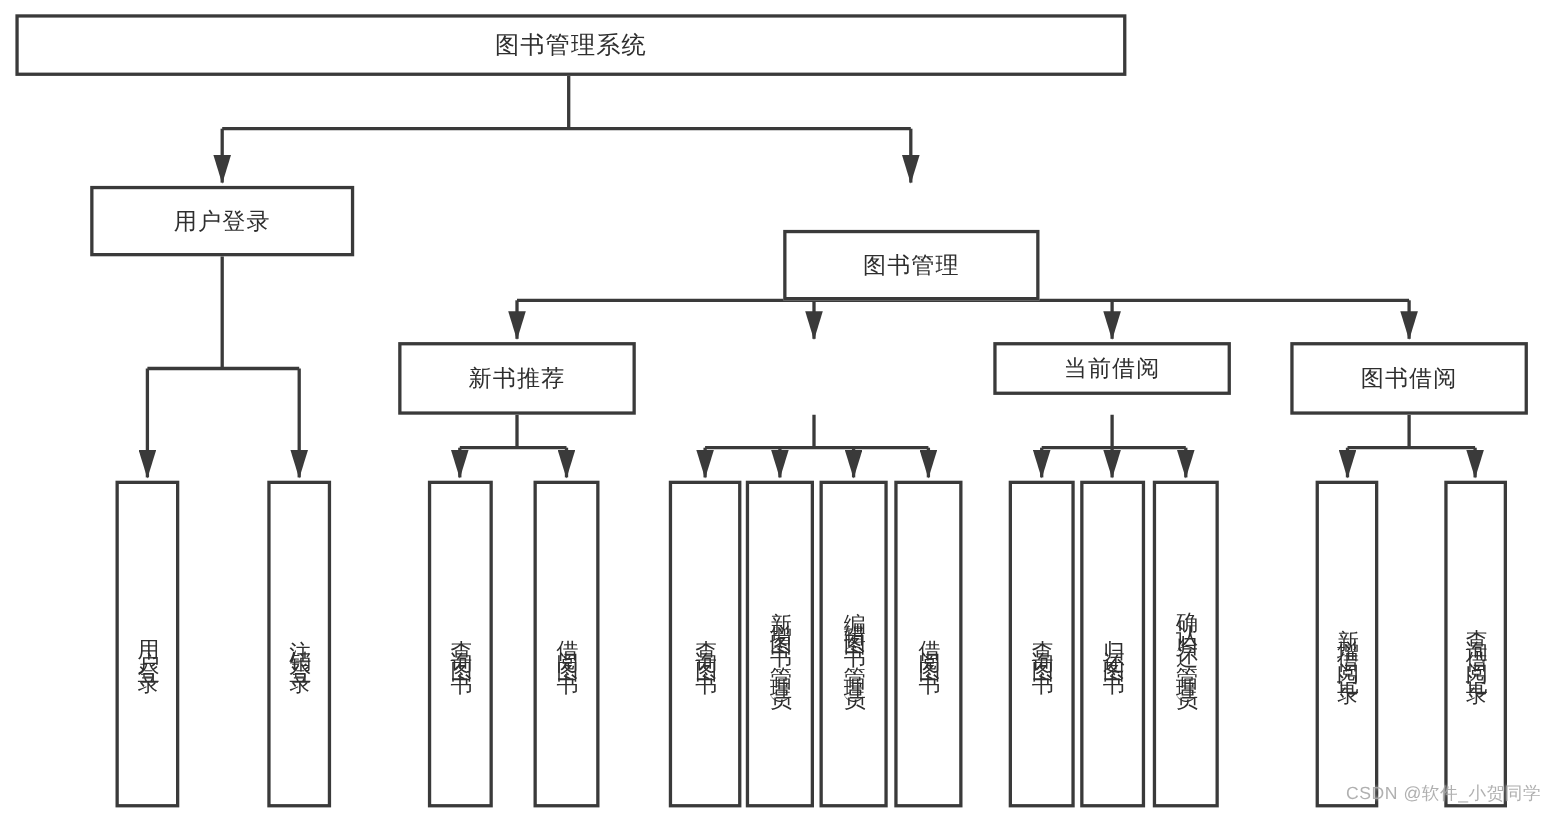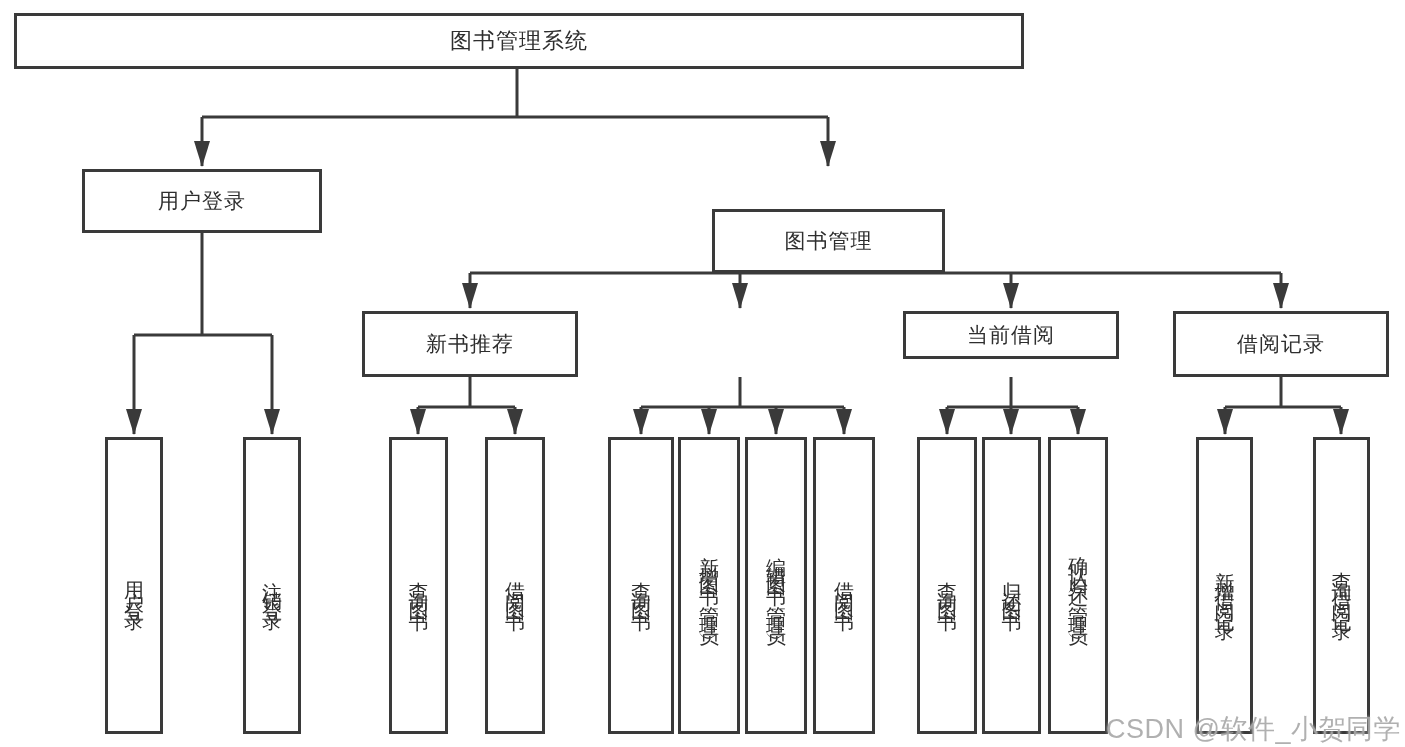--- a/index.html
+++ b/index.html
@@ -44,21 +44,21 @@
     writing-mode: vertical-rl;
     text-orientation: mixed;
     font-size: 20px;
     line-height: 1.15;
     letter-spacing: 10px;
   }
   .watermark {
     position: absolute;
     top: 711px;
     right: 4px;
-    font-size: 27px;
+    font-size: 16px;
     letter-spacing: 0.5px;
     color: var(--watermark);
     opacity: 0.92;
     z-index: 5;
     text-shadow: 0 0 3px rgba(255,255,255,0.85);
     white-space: nowrap;
   }
 </style>
 </head>
 <body>
@@ -106,21 +106,21 @@
     <path d="M1341,407 V434" marker-end="url(#arr)"></path>
   </svg>
 
   <div class="box h root-box" style="left:14px; top:13px; width:1010px; height:56px;">图书管理系统</div>
 
   <div class="box h" style="left:82px; top:169px; width:240px; height:64px;">用户登录</div>
   <div class="box h" style="left:712px; top:169px; width:233px; height:64px;margin-top:40px;">图书管理</div>
 
   <div class="box h" style="left:362px; top:311px; width:216px; height:66px;">新书推荐</div>
   <div class="box h" style="left:903px; top:311px; width:216px; height:48px;">当前借阅</div>
-  <div class="box h" style="left:1173px; top:311px; width:216px; height:66px;">借阅记录</div>
+  <div class="box h" style="left:1173px; top:311px; width:216px; height:66px;">图书借阅</div>
 
   <div class="box v" style="left:105px; top:437px; width:58px; height:297px;">用户登录</div>
   <div class="box v" style="left:243px; top:437px; width:58px; height:297px;">注销登录</div>
 
   <div class="box v" style="left:389px; top:437px; width:59px; height:297px;">查询图书</div>
   <div class="box v" style="left:485px; top:437px; width:60px; height:297px;">借阅图书</div>
 
   <div class="box v" style="left:608px; top:437px; width:66px; height:297px;">查询图书</div>
   <div class="box v" style="left:678px; top:437px; width:62px; height:297px;">新增图书（管理员）</div>
   <div class="box v" style="left:745px; top:437px; width:62px; height:297px;">编辑图书（管理员）</div>

